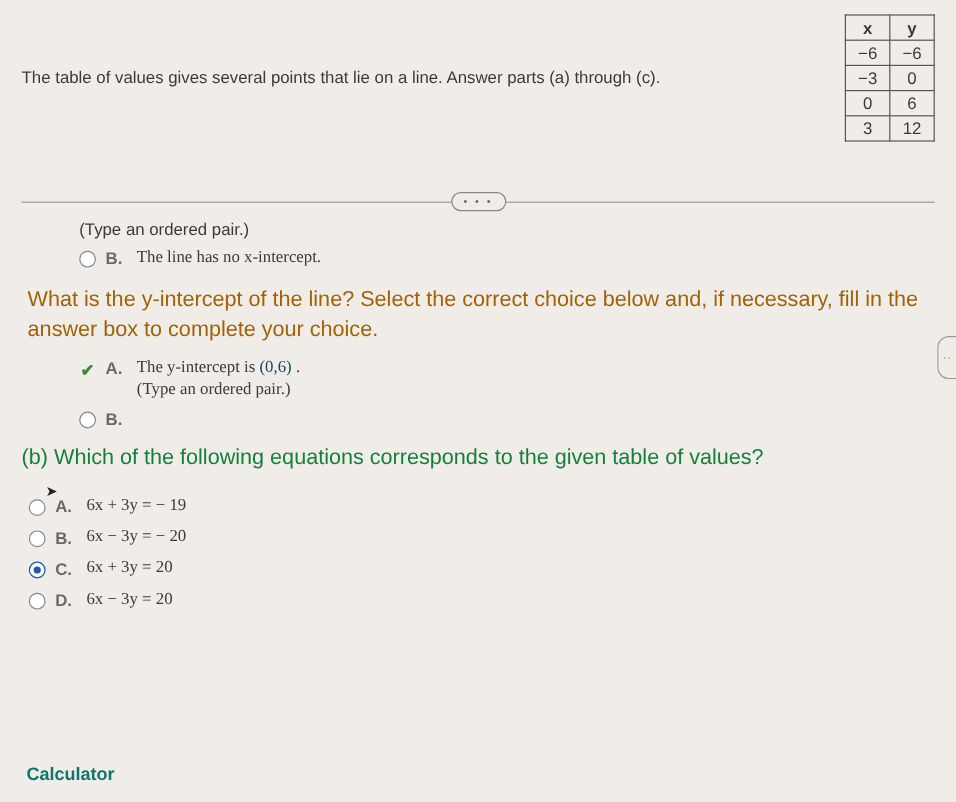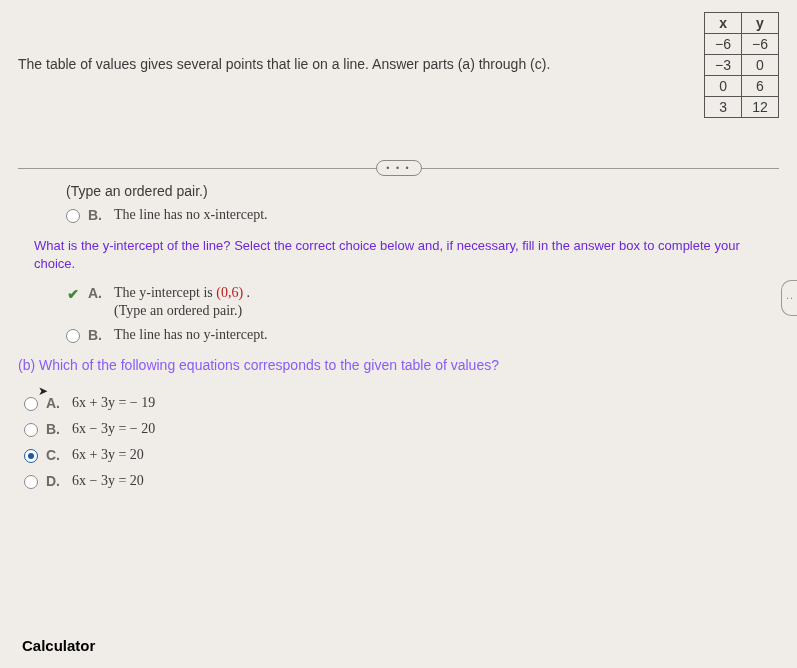--- a/index.html
+++ b/index.html
@@ -111,48 +111,48 @@
     border-radius: 50%;
     top: 2.5px; left: 2.5px;
   }
   .opt-letter {
     font-weight: bold;
     color: #6a6a6a;
     min-width: 18px;
   }
   .opt-text { color: #3a3a3a; font-family: Liberation Serif, serif; }
   .question-text {
-    font-size: 13px;
-    color: #6d28d9;
-    margin: 14px 0 12px 16px;
+    font-size: 18px;
+    color: #a16207;
+    margin: 14px 0 12px 5px;
     line-height: 1.4;
   }
   .answer-fill {
-    color: #b91c1c;
+    color: #0c4a6e;
   }
   .sub-hint {
     font-size: 14px;
     color: #3a3a3a;
     margin-left: 0px;
     margin-top: 2px;
   }
   .part-label {
-    font-size: 14px;
-    color: #8b5cf6;
+    font-size: 18px;
+    color: #15803d;
     margin: 14px 0 10px 0;
   }
   .eq-options { margin-left: 6px; }
   .eq-options .option-row { margin-bottom: 10px; }
   .calculator {
     position: absolute;
     bottom: 14px;
     left: 22px;
     font-size: 15px;
     font-weight: bold;
-    color: #000000;
+    color: #0f766e;
   }
   .side-pill {
     position: absolute;
     right: 0px;
     top: 280px;
     width: 16px;
     height: 36px;
     border: 1px solid #999;
     border-right: none;
     border-radius: 10px 0 0 10px;
@@ -227,21 +227,20 @@
       <div class="check-green">✔</div>
       <span class="opt-letter">A.</span>
       <span class="opt-text">
         <span>The y-intercept is </span><span class="answer-fill">(0,6)</span><span> .</span>
         <div class="sub-hint">(Type an ordered pair.)</div>
       </span>
     </div>
     <div class="option-row">
       <div class="radio"></div>
       <span class="opt-letter">B.</span>
-      <span class="opt-text">The line has no y-intercept.</span>
     </div>
   </div>
 
   <div class="part-label">(b) Which of the following equations corresponds to the given table of values?</div>
 
   <div class="eq-options">
     <div style="margin-left:14px; margin-bottom:-6px;"><span class="cursor-arrow">➤</span></div>
     <div class="option-row">
       <div class="radio"></div>
       <span class="opt-letter">A.</span>

